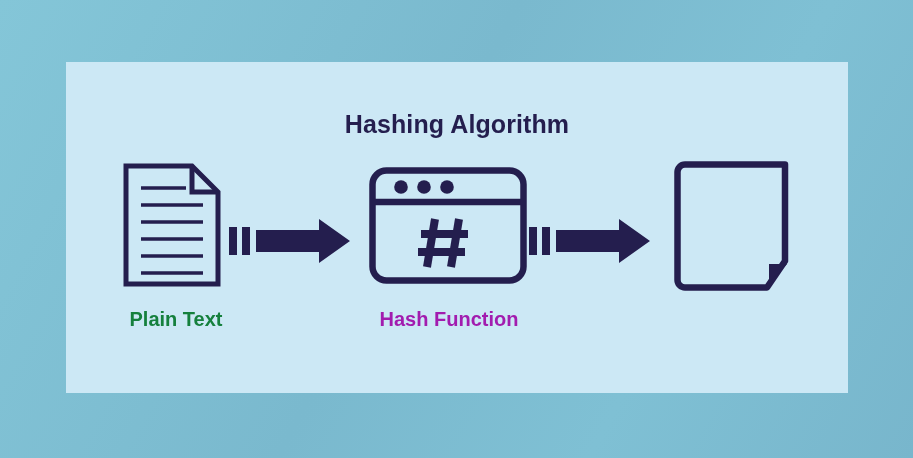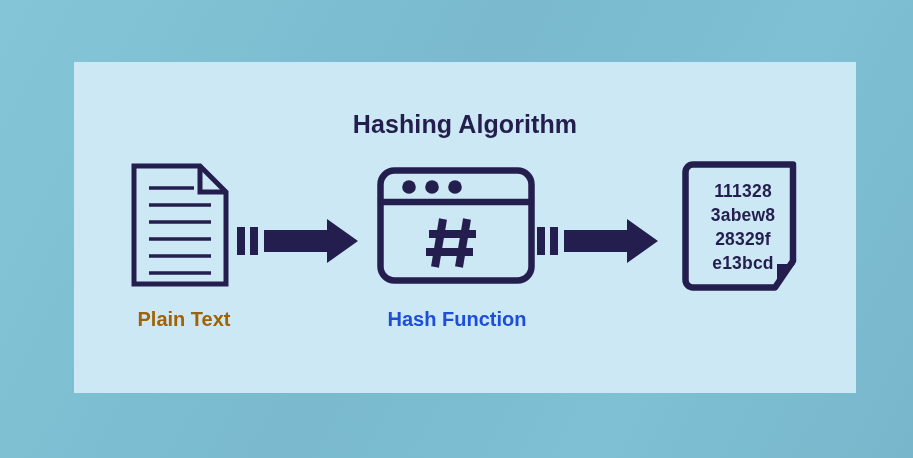--- a/index.html
+++ b/index.html
@@ -18,21 +18,21 @@
     position: relative;
     width: 913px;
     height: 458px;
     background: linear-gradient(118deg, #84c6d8 0%, #7ab9ce 45%, #7fc0d4 72%, #78b6cc 100%);
     overflow: hidden;
   }
 
   
   #panel {
     position: absolute;
-    left: 74px;
+    left: 66px;
     top: 62px;
     width: 782px;
     height: 331px;
     background: #CCE8F5;
   }
 
   
   #title {
     position: absolute;
     left: 0;
@@ -107,24 +107,24 @@
   #arrow-2 { left: 463px; }
   .arrow svg { display: block; }
 
   
   .caption {
     position: absolute;
     top: 246px;
     text-align: center;
     font-size: 20px;
     font-weight: bold;
-    color: #1d4ed8;
+    color: #a21caf;
     white-space: nowrap;
   }
-  #cap-plain  { left: 30px;  width: 160px; color: #a16207; }
+  #cap-plain  { left: 30px;  width: 160px; color: #15803d; }
   #cap-hash   { left: 288px; width: 190px; }
   #cap-hashed { left: 578px; width: 190px; }
 </style>
 </head>
 <body>
 
 <div id="stage">
 
   <div id="panel">
 
@@ -176,26 +176,20 @@
         <path d="M27 13 H90 V2 L121 24 L90 46 V35 H27 Z" fill="#241E4E"></path>
       </svg>
     </div>
 
     <div class="node" id="doc-hashed">
       <svg width="122" height="130" viewBox="0 0 122 130">
         <path d="M11 3.5 H111 V100 L93 126.5 H11 A7.5 7.5 0 0 1 3.5 119 V11
                  A7.5 7.5 0 0 1 11 3.5 Z" fill="none" stroke="#241E4E" stroke-width="6.5" stroke-linejoin="round"></path>
         <path d="M95 103 H113 L95 122 Z" fill="#241E4E"></path>
       </svg>
-      <div id="hash-text">
-        <span>111328</span>
-        <span>3abew8</span>
-        <span>28329f</span>
-        <span>e13bcd</span>
-      </div>
     </div>
 
     <div class="caption" id="cap-plain">Plain Text</div>
 
     <div class="caption" id="cap-hash">Hash Function</div>
 
 
   </div>
 </div>
 

